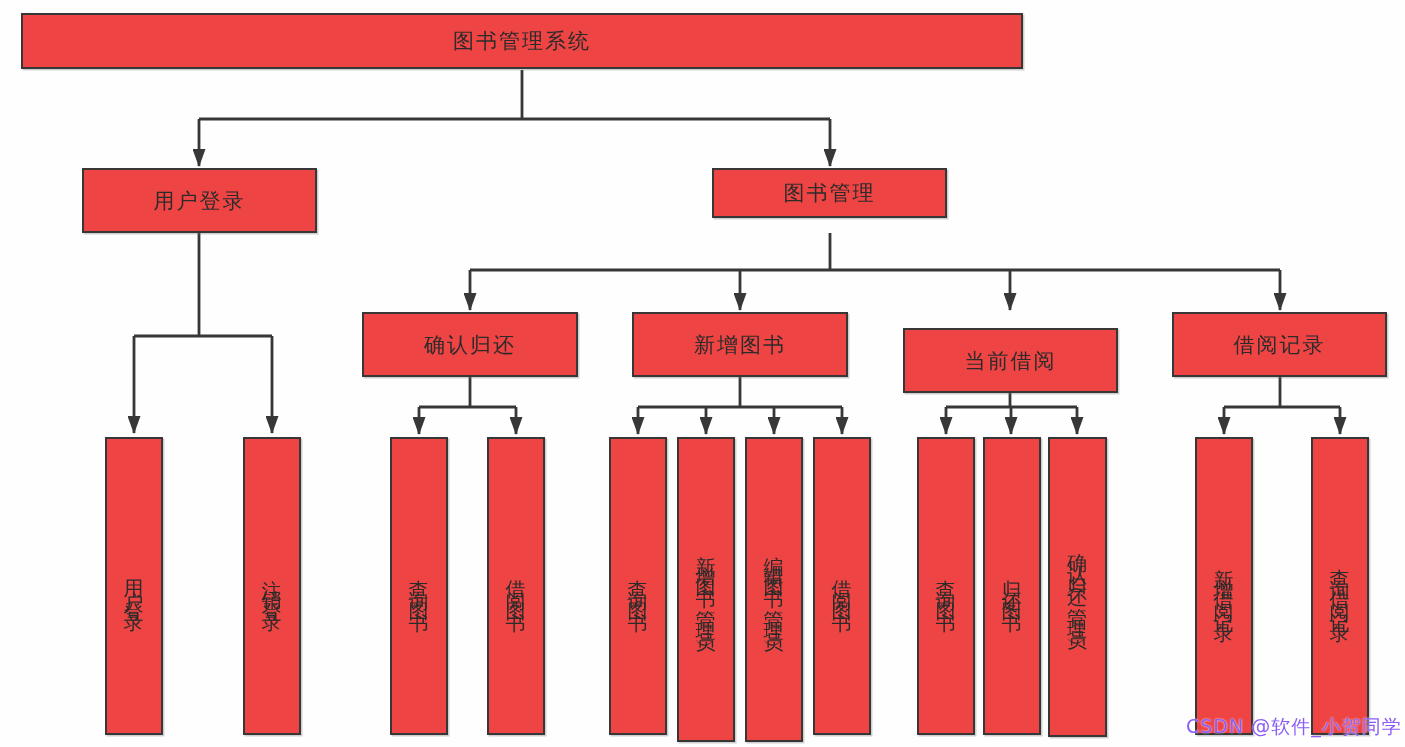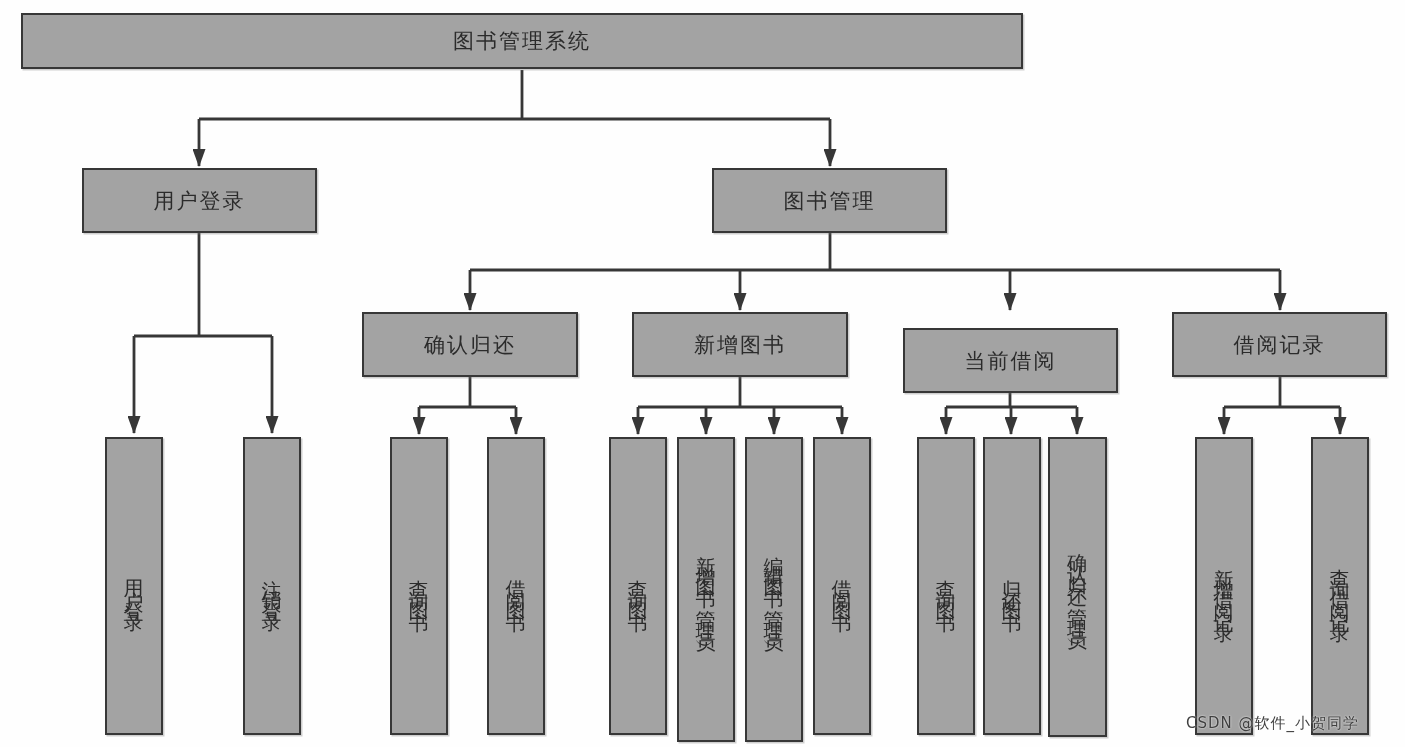--- a/index.html
+++ b/index.html
@@ -5,34 +5,34 @@
   html,body{margin:0;padding:0;background:#ffffff;}
   body{
     width:1405px;height:747px;
     font-family:"DejaVu Sans","Liberation Sans",sans-serif;
     color:#2b2b2b;
   }
   .stage{position:relative;width:1405px;height:747px;background:#fefefe;overflow:hidden;}
   .wires{position:absolute;left:0;top:0;width:1405px;height:747px;pointer-events:none;}
   .node{
     position:absolute;box-sizing:border-box;
-    border:2.5px solid #373737;background:#a3a3a3;
+    border:2.5px solid #373737;background:#ef4444;
     display:flex;align-items:center;justify-content:center;
     font-size:21px;letter-spacing:2px;color:#2b2b2b;
     box-shadow:1.5px 1.5px 0 rgba(120,120,120,.35);
   }
   .leaf span{
     writing-mode:vertical-rl;
     text-orientation:mixed;
     font-size:20px;letter-spacing:11px;line-height:1;
     white-space:nowrap;
   }
   .watermark{
     position:absolute;left:1186px;top:714px;
-    font-size:15px;letter-spacing:1px;color:#404040;
+    font-size:19px;letter-spacing:1px;color:#8b5cf6;
     text-shadow:0 0 2px #ffffff;z-index:5;white-space:nowrap;
   }
 </style>
 </head>
 <body>
 
 <div class="stage">
 
   <svg class="wires" width="1405" height="747" viewBox="0 0 1405 747">
     <defs>
@@ -80,21 +80,21 @@
       <path d="M1280,377 V407"></path>
       <path d="M1224,407 H1340"></path>
       <path d="M1224,407 V434" marker-end="url(#ah)"></path>
       <path d="M1340,407 V434" marker-end="url(#ah)"></path>
     </g>
   </svg>
 
   <div class="node" style="left:21px;top:13px;width:1002px;height:56px">图书管理系统</div>
 
   <div class="node" style="left:82px;top:168px;width:235px;height:65px">用户登录</div>
-  <div class="node" style="left:712px;top:168px;width:235px;height:65px">图书管理</div>
+  <div class="node" style="left:712px;top:168px;width:235px;height:50px">图书管理</div>
 
   <div class="node" style="left:362px;top:312px;width:216px;height:65px">确认归还</div>
   <div class="node" style="left:632px;top:312px;width:216px;height:65px">新增图书</div>
   <div class="node" style="left:903px;top:328px;width:215px;height:65px">当前借阅</div>
   <div class="node" style="left:1172px;top:312px;width:215px;height:65px">借阅记录</div>
 
   <div class="node leaf" style="left:105px;top:437px;width:58px;height:298px">
     <span>用户登录</span>
   </div>
   <div class="node leaf" style="left:243px;top:437px;width:58px;height:298px">

